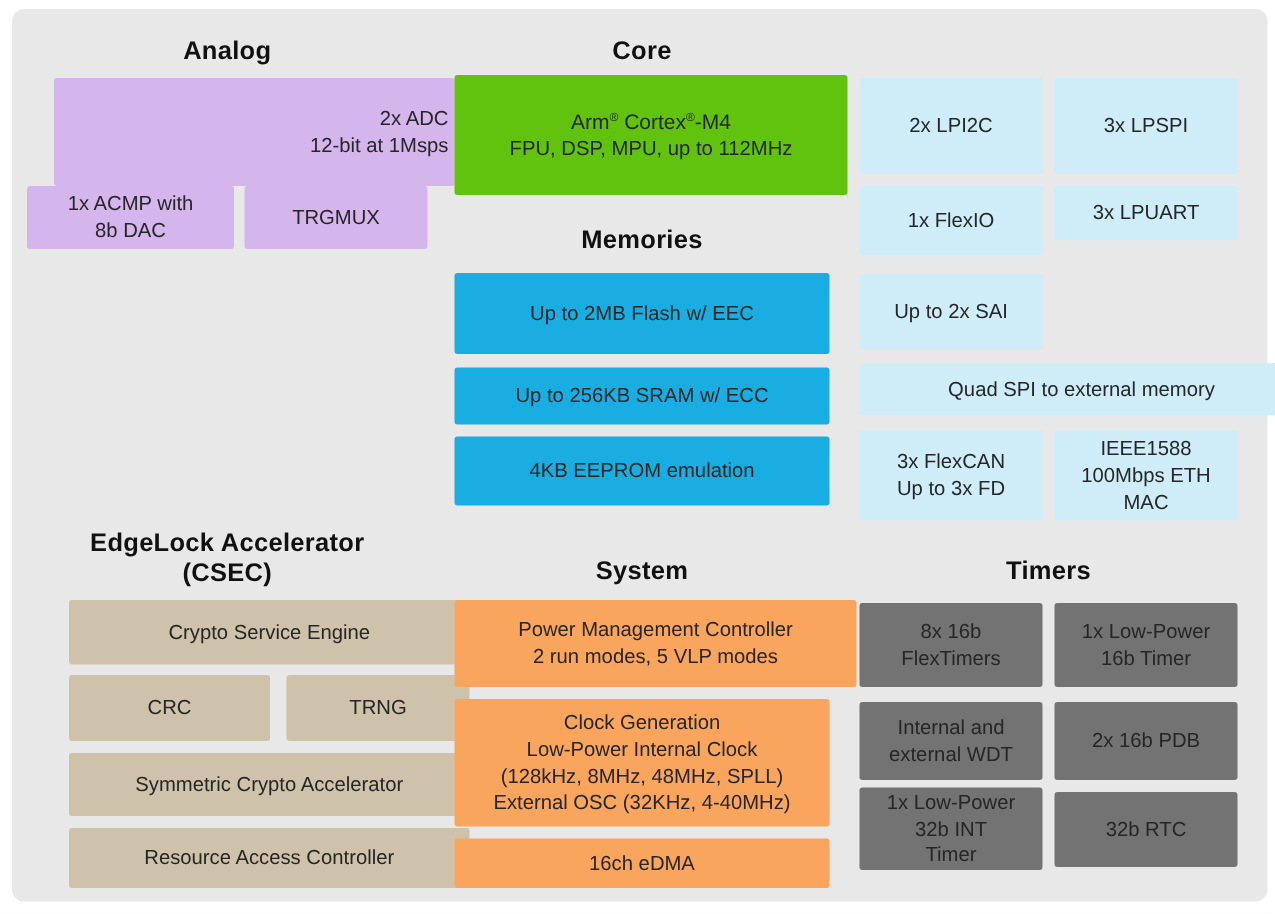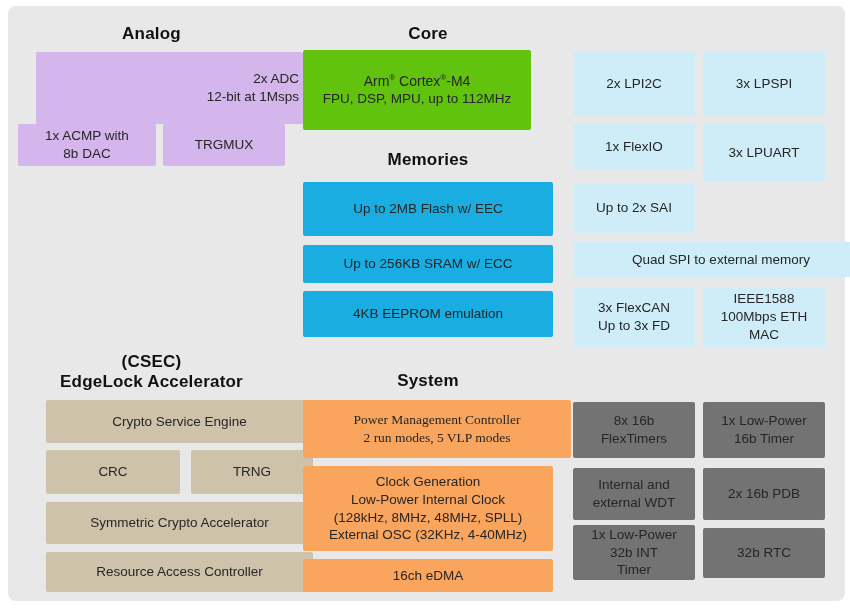--- a/index.html
+++ b/index.html
@@ -70,21 +70,21 @@
   </div>
   <div class="blk c-analog" style="left:18px;top:124px;width:138px;height:42px;">
     <span>1x ACMP with</span>
     <span>8b DAC</span>
   </div>
   <div class="blk c-analog" style="left:163px;top:124px;width:122px;height:42px;">
     <span>TRGMUX</span>
   </div>
 
   <div class="sec-title" style="left:303px;top:24px;width:250px;">Core</div>
-  <div class="blk c-core" style="left:303px;top:50px;width:228px;height:80px;justify-content:center;">
+  <div class="blk c-core" style="left:303px;top:50px;width:262px;height:80px;justify-content:center;">
     <span class="cpu-line"><span>Arm</span><sup>®</sup><span> Cortex</span><sup>®</sup><span>-M4</span></span>
     <span>FPU, DSP, MPU, up to 112MHz</span>
   </div>
 
   <div class="sec-title" style="left:303px;top:150px;width:250px;">Memories</div>
   <div class="blk c-mem" style="left:303px;top:182px;width:250px;height:54px;">
     <span>Up to 2MB Flash w/ EEC</span>
   </div>
   <div class="blk c-mem" style="left:303px;top:245px;width:250px;height:38px;">
     <span>Up to 256KB SRAM w/ ECC</span>
@@ -95,74 +95,75 @@
 
   <div class="blk c-conn" style="left:573px;top:52px;width:122px;height:64px;">
     <span>2x LPI2C</span>
   </div>
   <div class="blk c-conn" style="left:703px;top:52px;width:122px;height:64px;">
     <span>3x LPSPI</span>
   </div>
   <div class="blk c-conn" style="left:573px;top:124px;width:122px;height:46px;">
     <span>1x FlexIO</span>
   </div>
-  <div class="blk c-conn" style="left:703px;top:124px;width:122px;height:58px;">
+  <div class="blk c-conn" style="left:703px;top:124px;width:122px;height:36px;">
     <span>3x LPUART</span>
   </div>
   <div class="blk c-conn" style="left:573px;top:183px;width:122px;height:50px;">
     <span>Up to 2x SAI</span>
   </div>
   <div class="blk c-conn" style="left:573px;top:242px;width:296px;height:35px;">
     <span>Quad SPI to external memory</span>
   </div>
   <div class="blk c-conn" style="left:573px;top:287px;width:122px;height:60px;">
     <span>3x FlexCAN</span>
     <span>Up to 3x FD</span>
   </div>
   <div class="blk c-conn" style="left:703px;top:287px;width:122px;height:60px;">
     <span>IEEE1588</span>
     <span>100Mbps ETH</span>
     <span>MAC</span>
   </div>
 
   <div class="sec-title" style="left:18px;top:352px;width:267px;">
+    <div>EdgeLock Accelerator</div>
     <div>(CSEC)</div>
-    <div>EdgeLock Accelerator</div>
   </div>
   <div class="blk c-edge" style="left:18px;top:400px;width:267px;height:43px;">
     <span>Crypto Service Engine</span>
   </div>
   <div class="blk c-edge" style="left:18px;top:450px;width:134px;height:44px;">
     <span>CRC</span>
   </div>
   <div class="blk c-edge" style="left:163px;top:450px;width:122px;height:44px;">
     <span>TRNG</span>
   </div>
   <div class="blk c-edge" style="left:18px;top:502px;width:267px;height:42px;">
     <span>Symmetric Crypto Accelerator</span>
   </div>
   <div class="blk c-edge" style="left:18px;top:552px;width:267px;height:40px;">
     <span>Resource Access Controller</span>
   </div>
 
   <div class="sec-title" style="left:303px;top:371px;width:250px;">System</div>
-  <div class="blk c-sys" style="left:303px;top:400px;width:268px;height:58px;font-family:Liberation Serif, serif;">
+  <div class="blk c-sys" style="left:303px;top:400px;width:268px;height:58px;">
     <span>Power Management Controller</span>
     <span>2 run modes, 5 VLP modes</span>
   </div>
   <div class="blk c-sys" style="left:303px;top:466px;width:250px;height:85px;">
     <span>Clock Generation</span>
     <span>Low-Power Internal Clock</span>
     <span>(128kHz, 8MHz, 48MHz, SPLL)</span>
     <span>External OSC (32KHz, 4-40MHz)</span>
   </div>
   <div class="blk c-sys" style="left:303px;top:559px;width:250px;height:33px;">
     <span>16ch eDMA</span>
   </div>
 
+  <div class="sec-title" style="left:573px;top:371px;width:252px;">Timers</div>
   <div class="blk c-tim" style="left:573px;top:402px;width:122px;height:56px;">
     <span>8x 16b</span>
     <span>FlexTimers</span>
   </div>
   <div class="blk c-tim" style="left:703px;top:402px;width:122px;height:56px;">
     <span>1x Low-Power</span>
     <span>16b Timer</span>
   </div>
   <div class="blk c-tim" style="left:573px;top:468px;width:122px;height:52px;">
     <span>Internal and</span>

